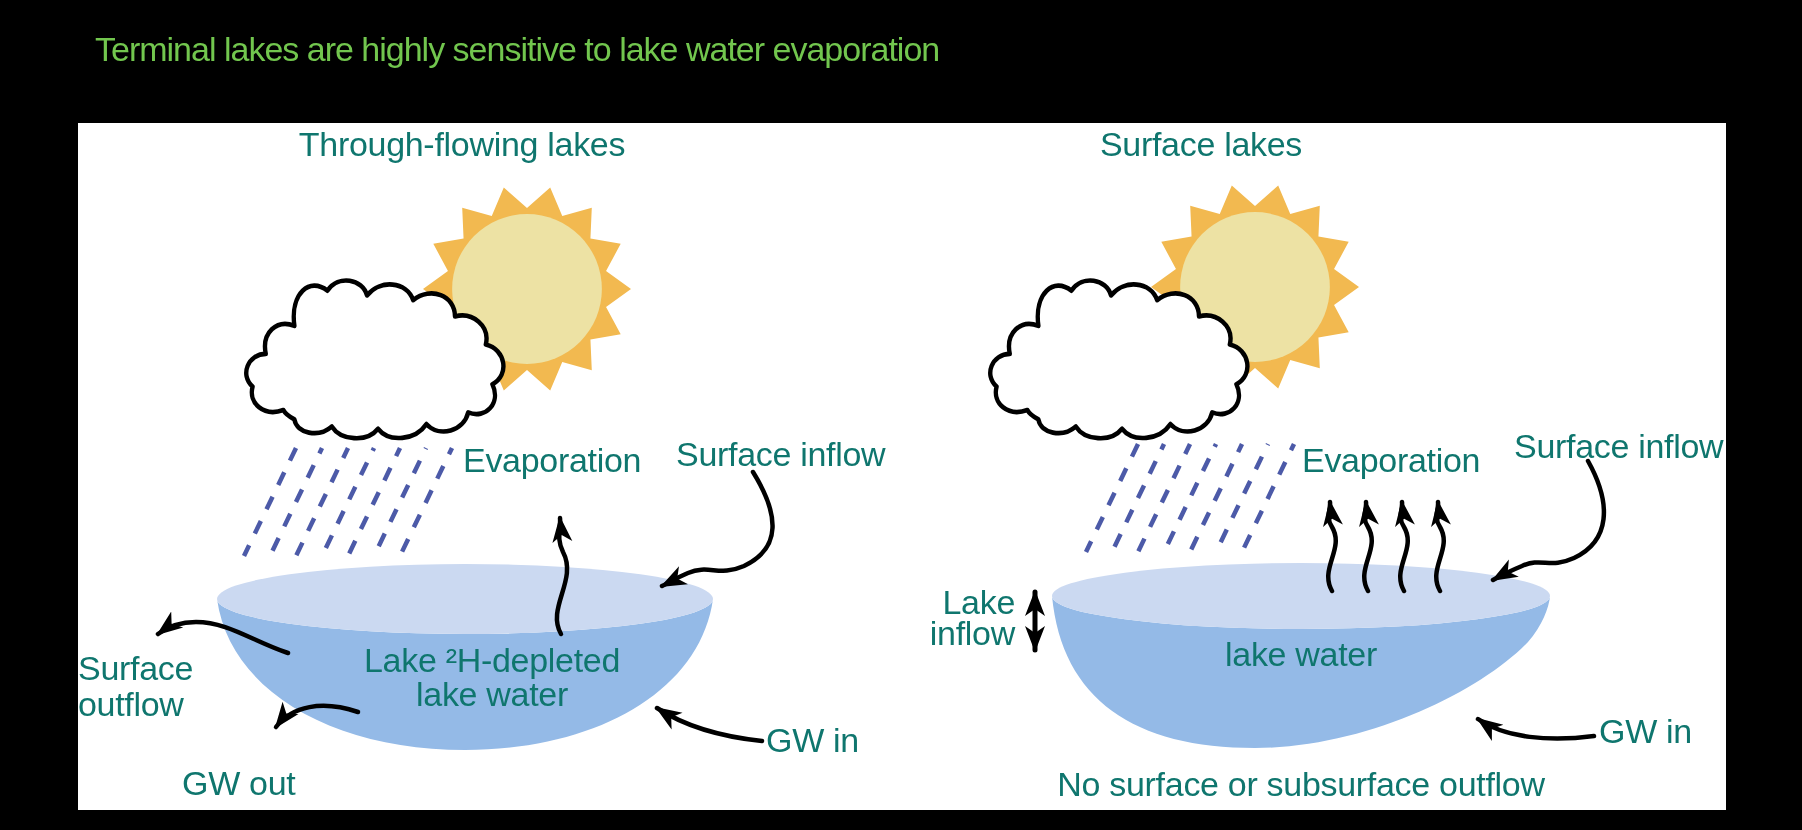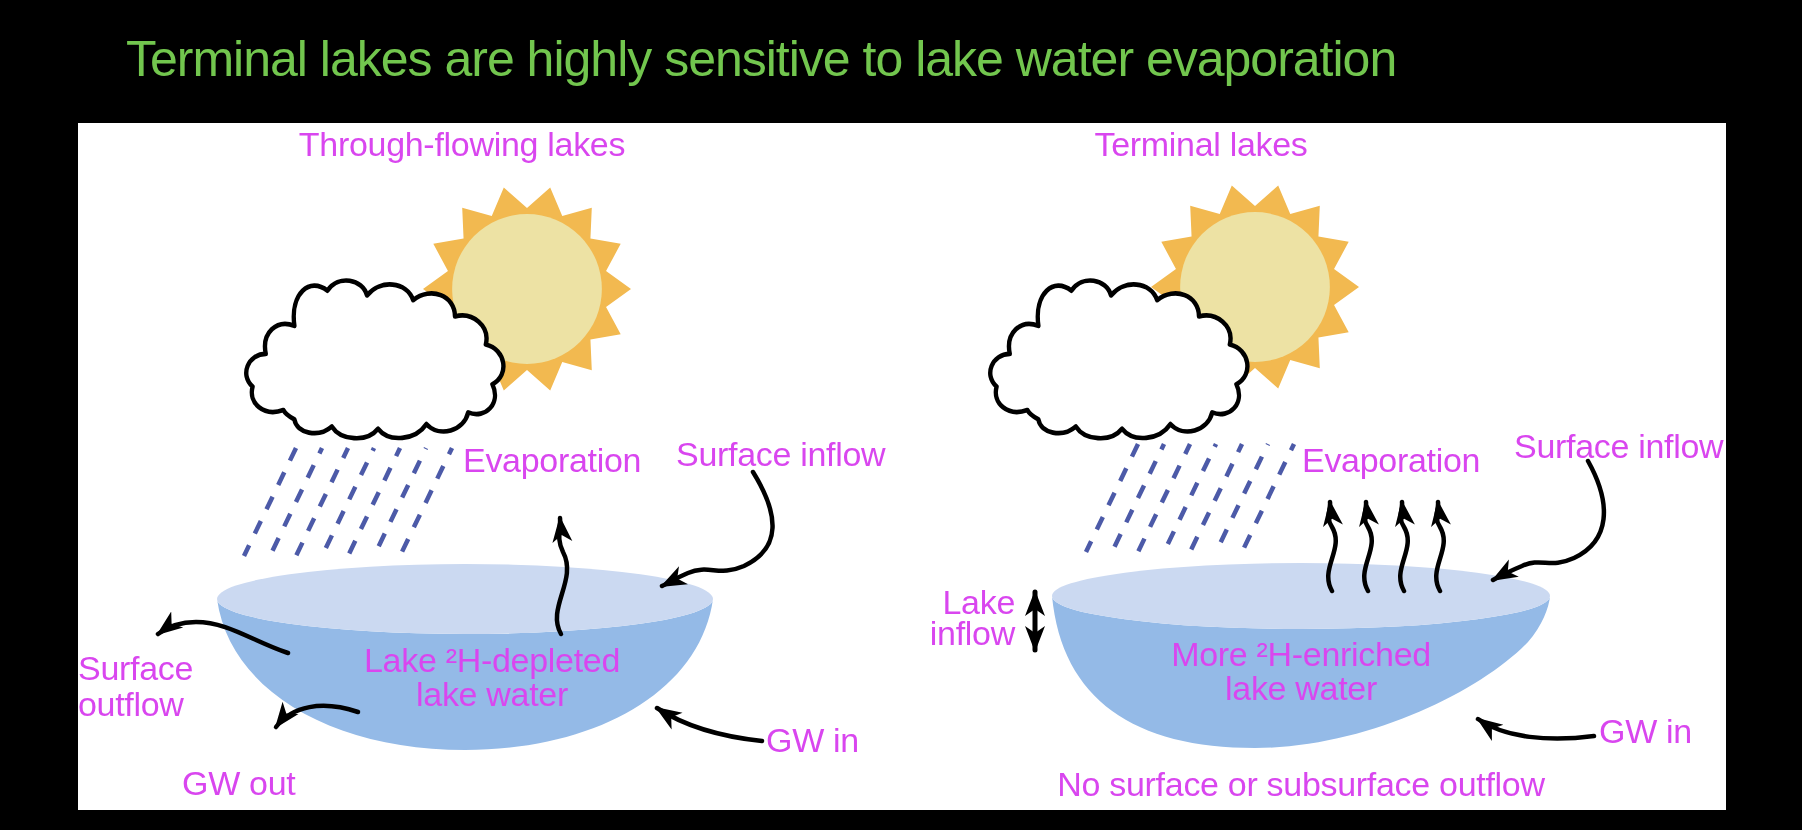--- a/index.html
+++ b/index.html
@@ -1,29 +1,29 @@
 <!DOCTYPE html>
 <html><head>
 <meta charset="utf-8">
 <style>
   html,body{margin:0;padding:0;}
   body{
     width:1802px;height:830px;background:#000;position:relative;overflow:hidden;
     font-family:"Liberation Sans", sans-serif;color:#111;
   }
   .title{
-    position:absolute;left:95px;top:30px;font-size:50px;letter-spacing:-1px;
-    color:#72C64E;white-space:nowrap;font-weight:400;margin-left:31px;
+    position:absolute;left:95px;top:30px;font-size:34px;letter-spacing:-1px;
+    color:#72C64E;white-space:nowrap;font-weight:400;
   }
   .panel{
     position:absolute;left:78px;top:123px;width:1648px;height:687px;background:#ffffff;
   }
   .diagram-svg{position:absolute;left:0;top:0;width:1802px;height:830px;}
   .lbl{
-    position:absolute;font-size:34px;letter-spacing:-0.3px;color:#d946ef;
+    position:absolute;font-size:34px;letter-spacing:-0.3px;color:#0f766e;
     white-space:nowrap;line-height:36px;
   }
   .lbl.center{text-align:center;white-space:normal;}
   .lbl.right{text-align:right;}
   .laketext{line-height:34px;font-size:34px;}
 </style>
 </head>
 <body>
 
 <div class="title">Terminal lakes are highly sensitive to lake water evaporation</div>
@@ -119,25 +119,24 @@
   <div>Surface</div>
   <div>outflow</div>
 </div>
 <div class="lbl" style="left:182px;top:765px">GW out</div>
 <div class="lbl" style="left:766px;top:722px">GW in</div>
 <div class="lbl center laketext" style="left:342px;top:643px;width:300px;position:absolute">
   <div>Lake ²H-depleted</div>
   <div>lake water</div>
 </div>
 
-<div class="lbl center" style="left:1090px;top:126px;width:222px;position:absolute">Terminal lakes</div>
+<div class="lbl center" style="left:1090px;top:126px;width:222px;position:absolute">Surface lakes</div>
 <div class="lbl" style="left:1302px;top:442px">Evaporation</div>
 <div class="lbl" style="left:1514px;top:428px">Surface inflow</div>
 <div class="lbl right" style="left:913px;top:587px;width:102px;position:absolute;line-height:31px">
   <div>Lake</div>
   <div>inflow</div>
 </div>
 <div class="lbl" style="left:1599px;top:713px">GW in</div>
 <div class="lbl center laketext" style="left:1151px;top:637px;width:300px;position:absolute">
-  <div>More ²H-enriched</div>
   <div>lake water</div>
 </div>
 <div class="lbl center" style="left:1034px;top:766px;width:534px;position:absolute">No surface or subsurface outflow</div>
 
 </body></html>

